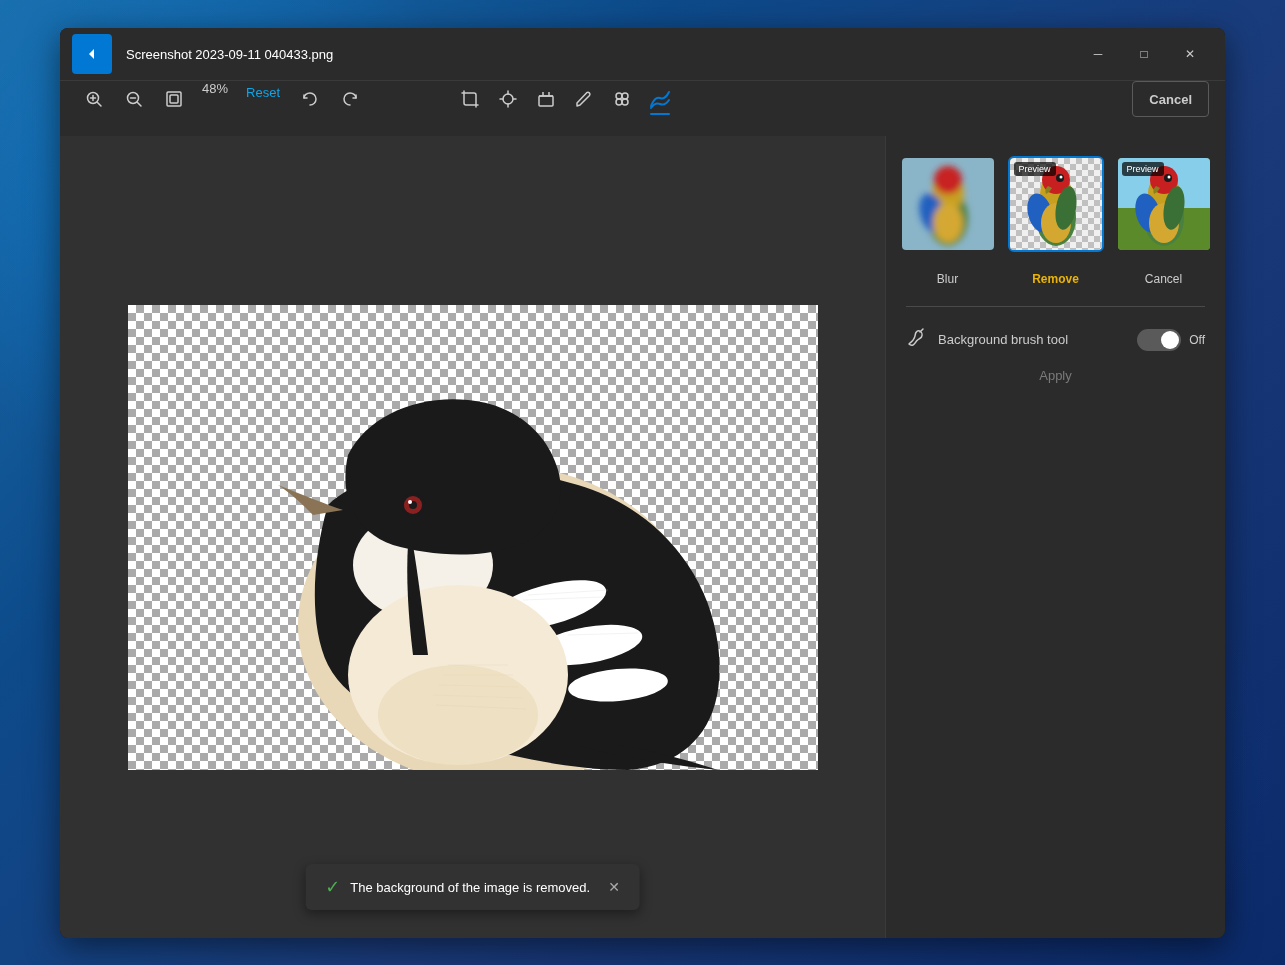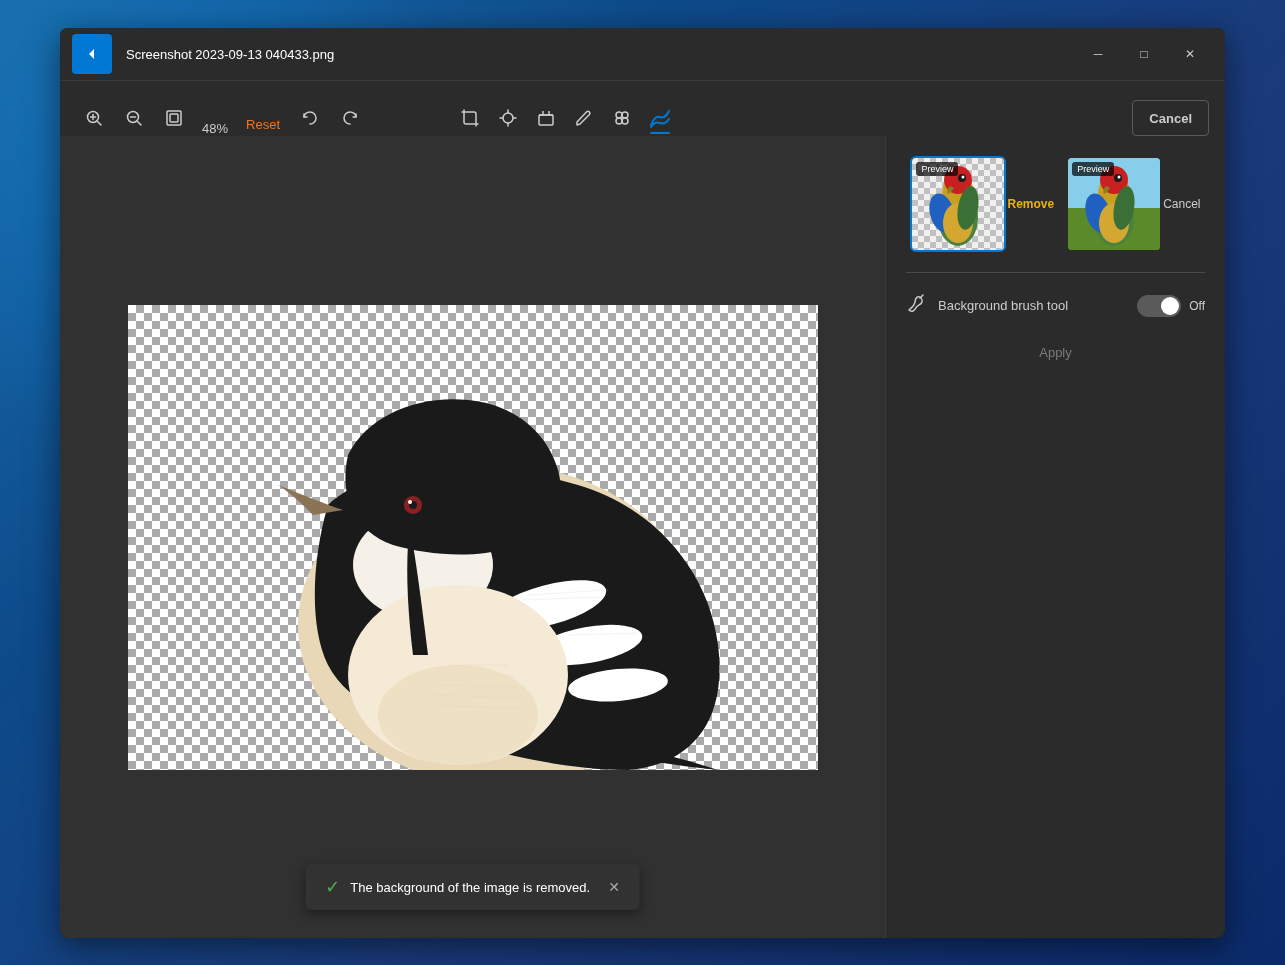--- a/index.html
+++ b/index.html
@@ -75,21 +75,21 @@
       color: #cccccc;
       font-size: 12px;
     }
 
     
     .toolbar {
       height: 56px;
       background: #2b2b2b;
       border-top: 1px solid #3a3a3a;
       display: flex;
-      align-items: flex-end;
+      align-items: flex-start;
       padding: 0 16px;
       gap: 4px;
       flex-shrink: 0;
     }
     .tool-btn {
       width: 36px;
       height: 36px;
       display: flex;
       align-items: center;
       justify-content: center;
@@ -97,21 +97,21 @@
       cursor: pointer;
       color: #cccccc;
       font-size: 16px;
     }
     .zoom-value {
       color: #cccccc;
       font-size: 13px;
       padding: 0 6px;
     }
     .reset-btn {
-      color: #f97316;
+      color: #0ea5e9;
       font-size: 13px;
       padding: 4px 8px;
       border-radius: 4px;
       cursor: pointer;
     }
     .toolbar-right {
       margin-left: auto;
       display: flex;
       align-items: center;
       gap: 8px;
@@ -239,23 +239,23 @@
     }
 
     
     .bg-options {
       display: flex;
       gap: 12px;
       justify-content: center;
     }
     .bg-option {
       display: flex;
-      flex-direction: row;
-      align-items: center;
-      gap: 1px;
+      flex-direction: column;
+      align-items: center;
+      gap: 20px;
       cursor: pointer;
     }
     .bg-thumb {
       width: 96px;
       height: 96px;
       border-radius: 6px;
       overflow: hidden;
       position: relative;
       border: 2px solid transparent;
     }
@@ -318,20 +318,21 @@
     }
     .toggle-text {
       color: #cccccc;
       font-size: 12px;
     }
 
     
     .action-buttons {
       display: flex;
       gap: 24px;
+      flex-direction: column;
     }
     .apply-btn {
       flex: 1;
       height: 36px;
       background: transparent;
       color: #7a7a7a;
       border: none;
       border-radius: 4px;
       font-size: 13px;
       cursor: not-allowed;
@@ -397,21 +398,21 @@
 <div class="bg-blob" style="width:400px;height:400px;bottom:0;right:0;background:radial-gradient(circle,rgba(0,80,200,0.2) 0%,transparent 70%);"></div>
 
 <div class="app-window">
 
   <div class="title-bar">
     <div class="back-btn">
       <svg viewBox="0 0 16 16">
           <path d="M10 13L5 8l5-5v10z"></path>
         </svg>
     </div>
-    <span class="file-name">Screenshot 2023-09-13 040433.png</span>
+    <span class="file-name">Screenshot 2023-09-11 040433.png</span>
     <div class="title-controls">
       <div class="title-btn">─</div>
       <div class="title-btn">□</div>
       <div class="title-btn close">✕</div>
     </div>
   </div>
 
   <div class="toolbar">
 
     <div class="tool-btn">
@@ -551,20 +552,45 @@
         <span class="toast-icon">✓</span>
         <span>The background of the image is removed.</span>
         <span class="toast-close">✕</span>
       </div>
     </div>
 
     <div class="right-panel">
 
       <div class="bg-options">
 
+        <div class="bg-option">
+          <div class="bg-thumb">
+            
+            <svg width="92" height="92" viewBox="0 0 92 92">
+              <defs>
+                <filter id="blurFilter" x="-20%" y="-20%" width="140%" height="140%">
+                  <feGaussianBlur stdDeviation="3"></feGaussianBlur>
+                </filter>
+              </defs>
+              <rect width="92" height="92" fill="#8ab4c8"></rect>
+              <g filter="url(#blurFilter)">
+
+                <ellipse cx="46" cy="60" rx="20" ry="28" fill="#4a8040"></ellipse>
+                <ellipse cx="46" cy="35" rx="16" ry="18" fill="#c8a020"></ellipse>
+
+                <circle cx="46" cy="22" r="14" fill="#c82020"></circle>
+
+                <ellipse cx="30" cy="55" rx="12" ry="20" fill="#2060c0" transform="rotate(-15 30 55)"></ellipse>
+
+                <ellipse cx="46" cy="65" rx="15" ry="20" fill="#d4a830"></ellipse>
+              </g>
+            </svg>
+          </div>
+          <span class="bg-option-name">Blur</span>
+        </div>
 
         <div class="bg-option">
           <div class="bg-thumb selected">
             <div class="remove-thumb-content">
 
               <div style="position:absolute;top:4px;left:4px;background:rgba(0,0,0,0.7);color:white;font-size:9px;padding:2px 5px;border-radius:3px;z-index:2;">Preview</div>
 
               <svg style="position:absolute;inset:0;" width="92" height="92" viewBox="0 0 92 92">
 
                 <ellipse cx="46" cy="60" rx="20" ry="28" fill="#4a8040"></ellipse>

